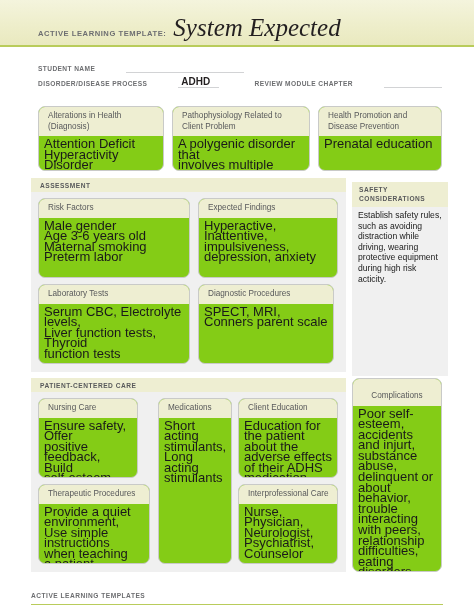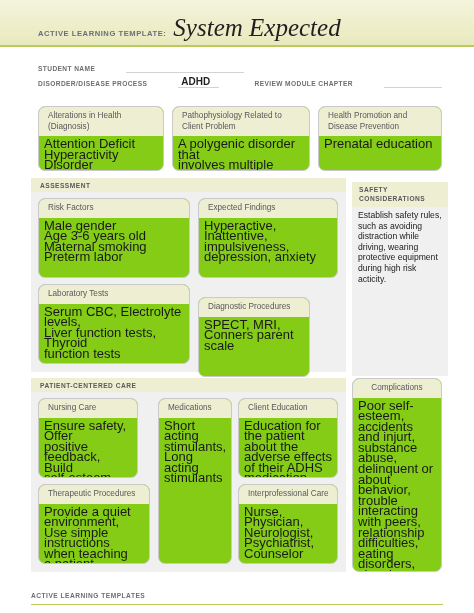--- a/index.html
+++ b/index.html
@@ -142,21 +142,21 @@
     background: #eeeed2;
     padding: 4px 0 3px 9px;
     box-sizing: border-box;
   }
   #section-assessment { left: 31px; top: 178px; width: 315px; height: 194px; }
   #section-care       { left: 31px; top: 378px; width: 315px; height: 194px; }
 
   #card-risk       { left: 38px;  top: 198px; width: 152px; height: 80px; }
   #card-findings   { left: 198px; top: 198px; width: 140px; height: 80px; }
   #card-lab        { left: 38px;  top: 284px; width: 152px; height: 80px; }
-  #card-diag       { left: 198px; top: 284px; width: 112px; height: 80px; margin-top: 13px; }
+  #card-diag       { left: 198px; top: 284px; width: 136px; height: 80px; }
 
   
   #card-nursing    { left: 38px;  top: 398px; width: 100px; height: 80px; }
   #card-meds       { left: 158px; top: 398px; width: 74px;  height: 166px; }
   #card-client-ed  { left: 238px; top: 398px; width: 100px; height: 80px; }
   #card-therapeutic{ left: 38px;  top: 484px; width: 112px; height: 80px; }
   #card-interpro   { left: 238px; top: 484px; width: 100px; height: 80px; }
 
   
   .side-panel {
@@ -180,21 +180,21 @@
     padding: 3px 5px 4px 6px;
     font-size: 8.6px;
     line-height: 10.6px;
     color: #1a1a1a;
     box-sizing: border-box;
   }
 
   #card-complications { left: 352px; top: 378px; width: 90px; height: 194px; }
   #card-complications .card-head {
     text-align: center;
-    padding: 4px 4px 4px 4px;
+    padding: 12px 4px 4px 4px;
   }
 
   
   .footer {
     position: absolute;
     left: 31px; bottom: 8px;
     width: 412px;
     border-bottom: 1.6px solid #b9cc5b;
     padding-bottom: 2px;
   }

